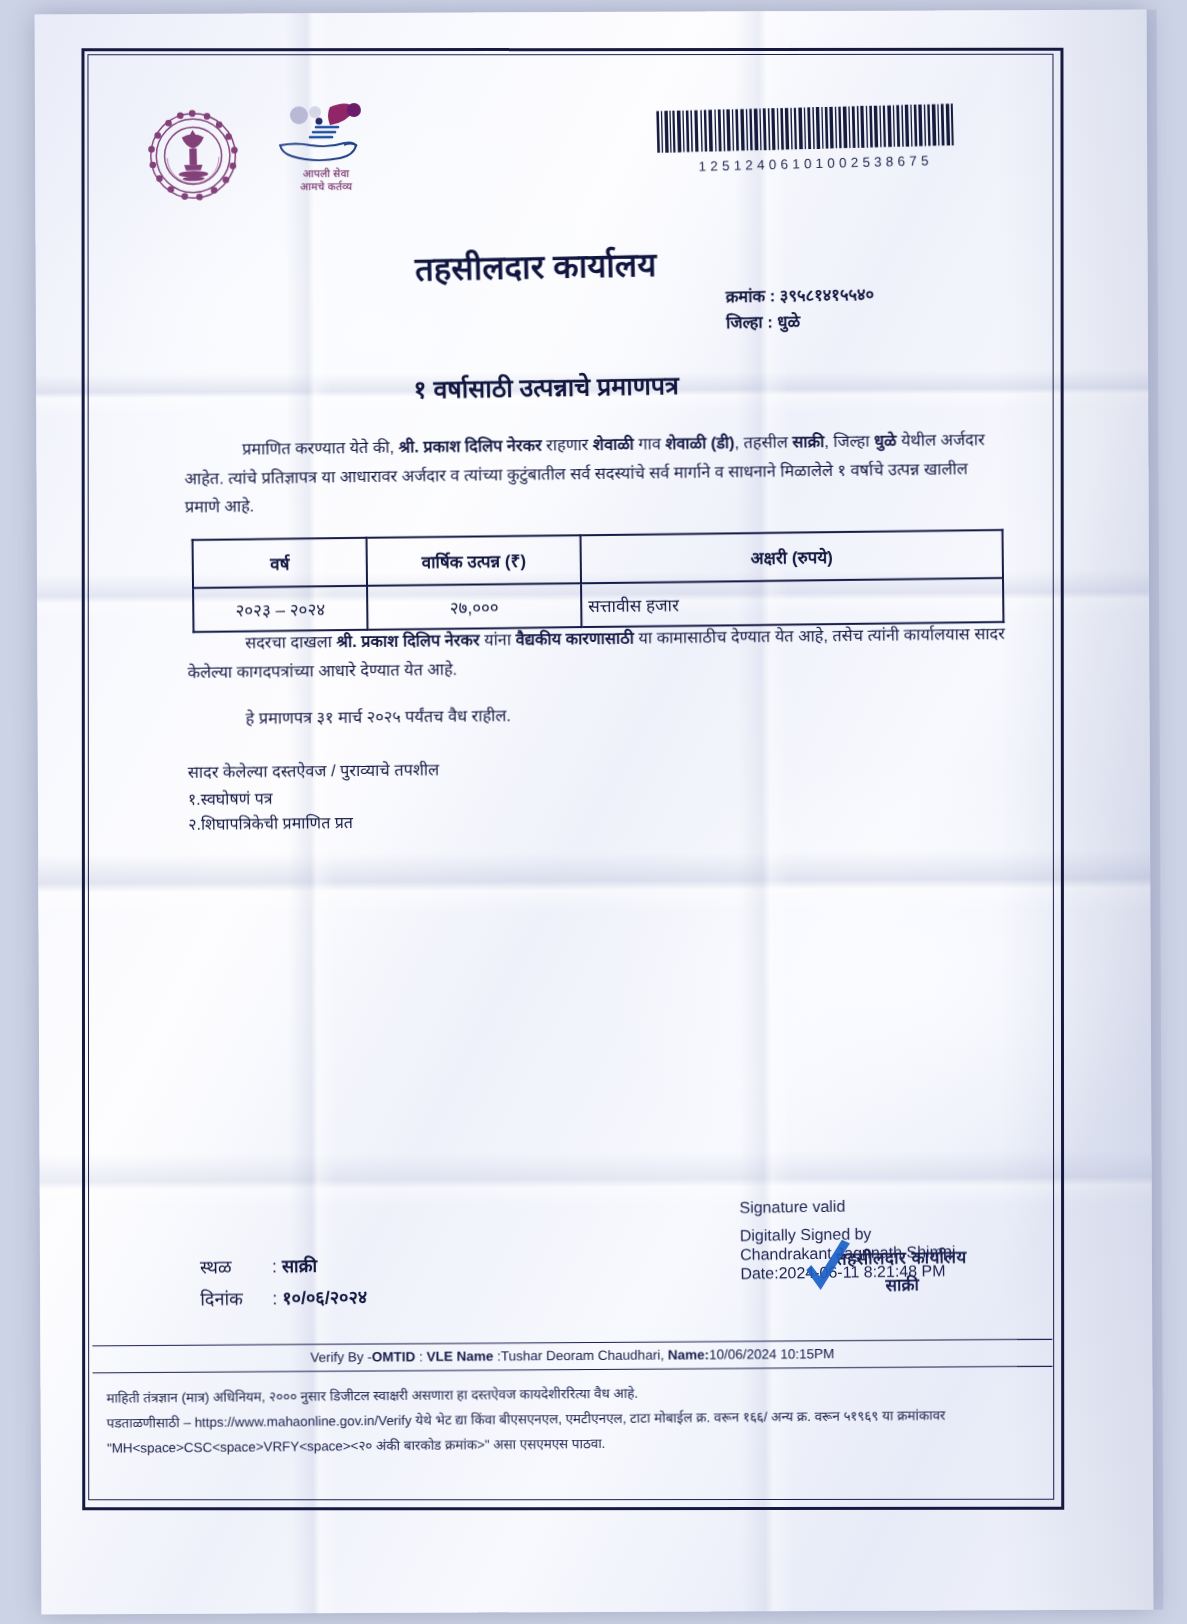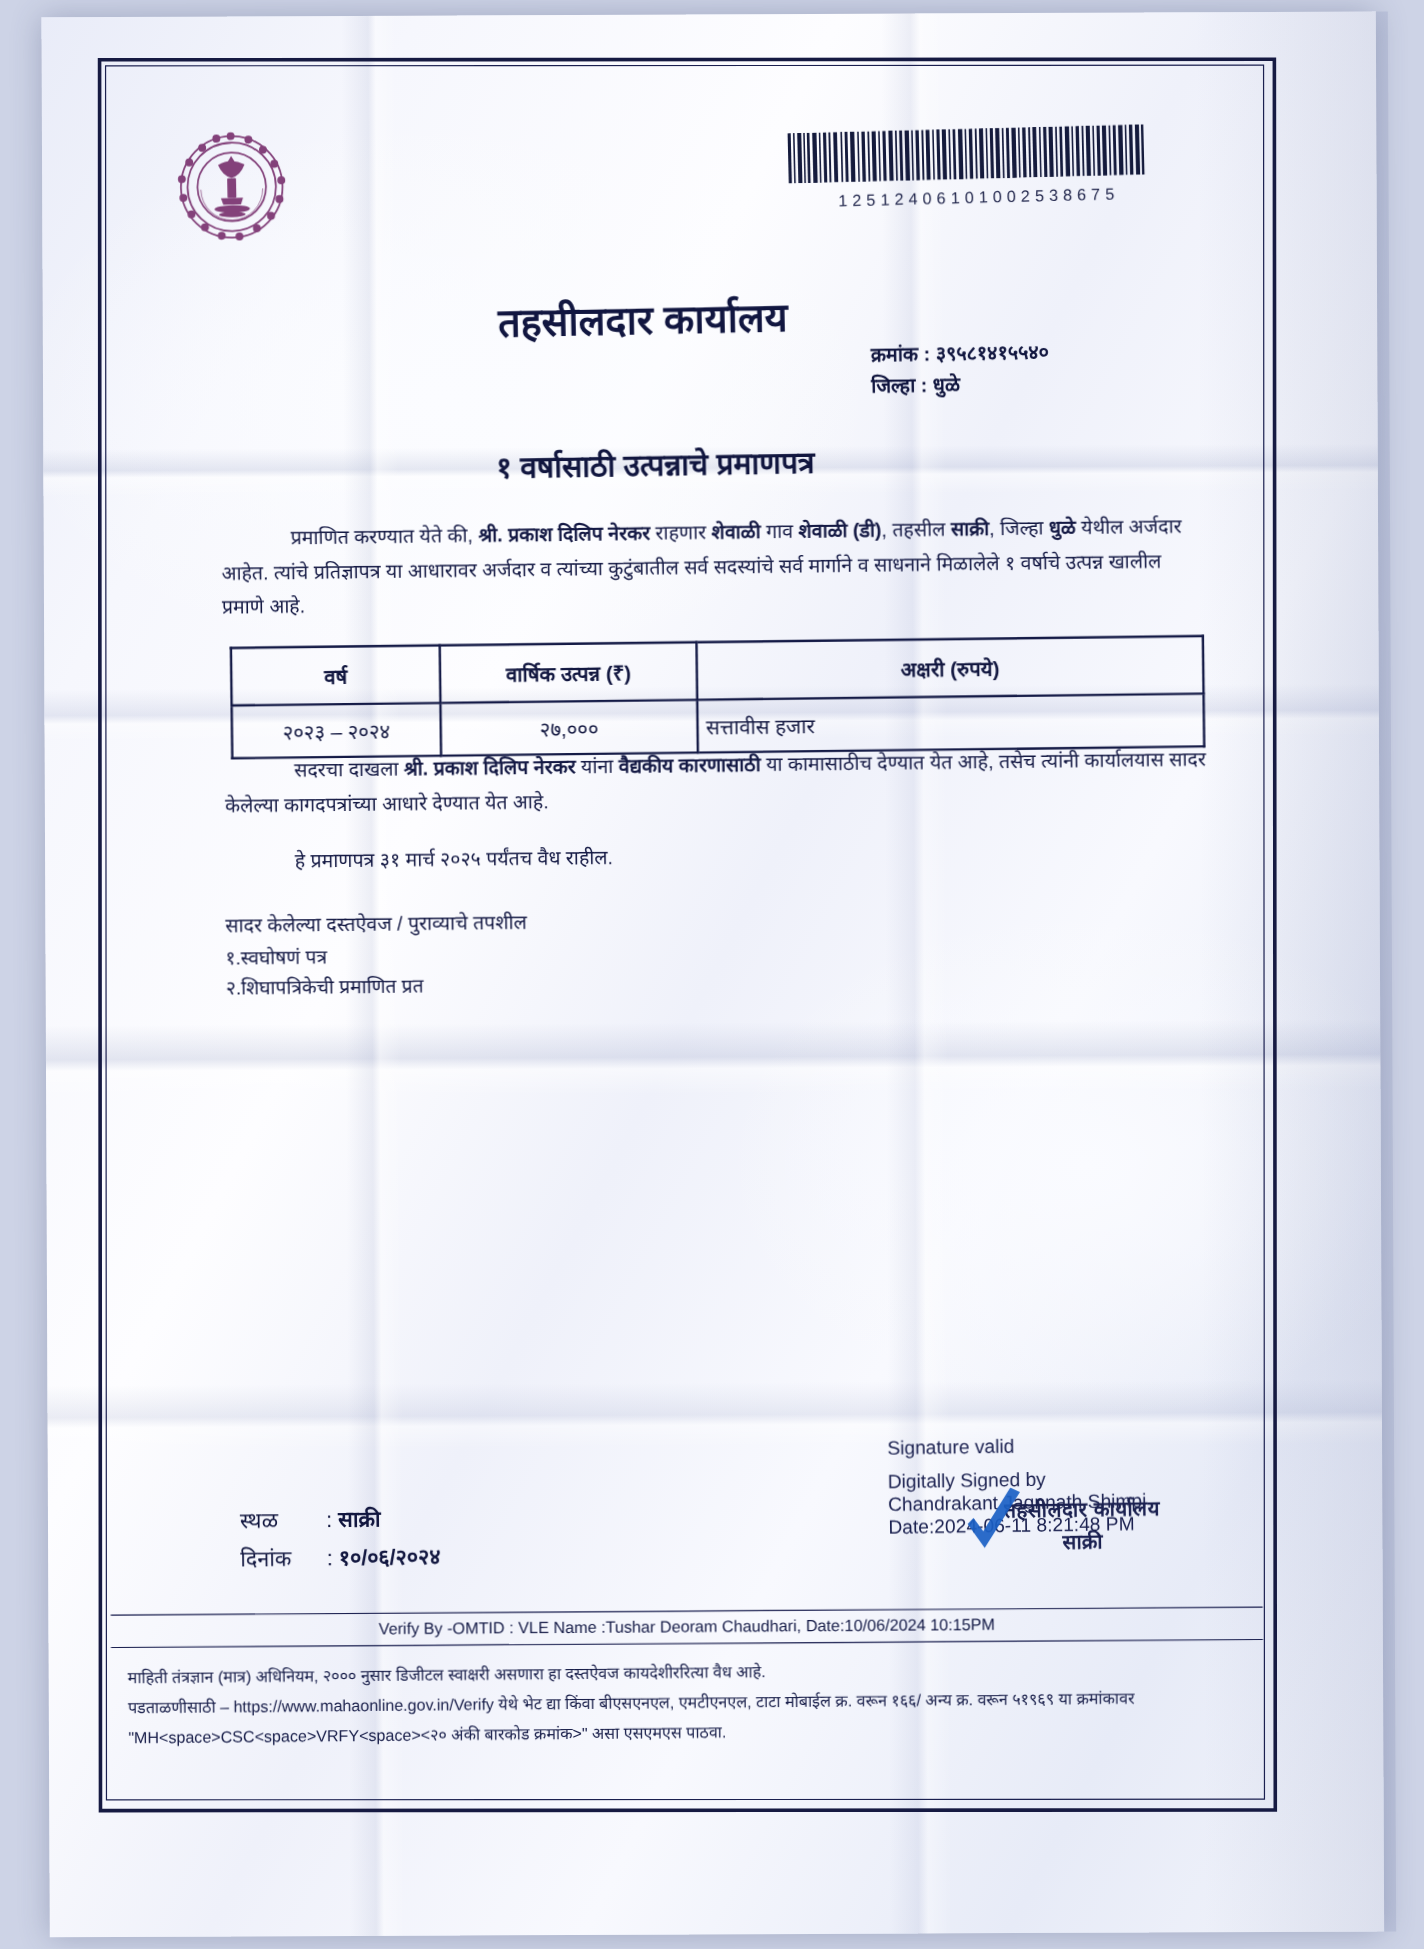--- a/index.html
+++ b/index.html
@@ -120,21 +120,21 @@
   #place-block .lbl{display:inline-block;width:72px;}
   #place-block .val{font-weight:bold;}
 
   
   #printed-bar{
     position:absolute;left:52px;top:1330px;width:960px;height:26px;
     border-top:1.6px solid #1b2050;border-bottom:1.6px solid #1b2050;
     text-align:center;transform:rotate(-0.15deg);
   }
   #printed-text{font-size:13.5px;line-height:26px;color:#141a46;}
-  #printed-text b{font-weight:normal;}
+  #printed-text b{font-weight:bold;}
 
   
   #footer{position:absolute;left:66px;top:1370px;width:1010px;font-size:13.4px;line-height:1.85;color:#161c48;transform:rotate(-0.3deg);}
   #footer div{white-space:normal;}
 
   .blur{filter:blur(.28px);}
 </style>
 </head>
 <body>
 
@@ -185,20 +185,40 @@
         <rect x="46" y="42" width="8" height="18" rx="1"></rect>
         <path d="M40 60 h20 l-2 6 h-16z"></path>
         <ellipse cx="50" cy="70" rx="16" ry="3.4"></ellipse>
         <ellipse cx="50" cy="75" rx="12" ry="2.4"></ellipse>
       </g>
       <g fill="none" stroke="#83417a" stroke-width=".8" opacity=".75">
         <path d="M22 52 a28 28 0 0 0 56 0"></path>
       </g>
     </svg>
 
+    <div id="mahaonline-logo">
+      <svg width="108" height="66" viewBox="0 0 108 66">
+        <circle cx="27" cy="14" r="9" fill="#b9b9d6"></circle>
+        <circle cx="43" cy="11" r="6" fill="#d6d6e6"></circle>
+        <circle cx="47" cy="20" r="3.5" fill="#2a2a6a"></circle>
+        <path d="M58 6 q18 -8 26 2 q-10 14 -26 16 q-4 -10 0 -18z" fill="#8e2667"></path>
+        <circle cx="82" cy="9" r="7" fill="#6a1c6a"></circle>
+        <g stroke="#1f4fa0" stroke-width="2.6" stroke-linecap="round">
+          <line x1="44" y1="26" x2="66" y2="26"></line>
+          <line x1="41" y1="31" x2="63" y2="31"></line>
+          <line x1="38" y1="36" x2="60" y2="36"></line>
+        </g>
+        <path d="M8 44 q16 -3 30 0 q18 3 34 -2 q8 -2 12 2 q-2 10 -16 13 q-26 5 -48 -2 q-10 -3 -12 -11z" fill="none" stroke="#1f3f86" stroke-width="1.9"></path>
+        <path d="M72 44 q8 -3 13 1" fill="none" stroke="#1f3f86" stroke-width="1.7"></path>
+      </svg>
+      <div class="lg-text">
+        <div>आपली सेवा</div>
+        <div>आमचे कर्तव्य</div>
+      </div>
+    </div>
 
     <div id="barcode-block">
       <svg id="barcode" viewBox="0 0 300 42" preserveAspectRatio="none">
         <g fill="#141a3c">
           <rect x="2" y="0" width="2.6" height="42"></rect>
             <rect x="6.5" y="0" width="1.3" height="42"></rect>
           <rect x="10" y="0" width="3.4" height="42"></rect>
             <rect x="15" y="0" width="1.3" height="42"></rect>
           <rect x="18" y="0" width="2.2" height="42"></rect>
             <rect x="22.5" y="0" width="3.6" height="42"></rect>
@@ -351,21 +371,21 @@
         <span class="lbl">स्थळ</span><span>:</span>
         <span class="val">साक्री</span>
       </div>
       <div>
         <span class="lbl">दिनांक</span><span>:</span>
         <span class="val">१०/०६/२०२४</span>
       </div>
     </div>
 
     <div id="printed-bar">
-      <span id="printed-text"><span>Verify By -</span><b>OMTID</b><span> : </span><b>VLE Name</b><span> :</span><span>Tushar Deoram Chaudhari</span>, <b>Date:</b><span>10/06/2024 10:15PM</span></span>
+      <span id="printed-text"><span>Verify By -</span><b>OMTID</b><span> : </span><b>VLE Name</b><span> :</span><span>Tushar Deoram Chaudhari</span>, <b>Name:</b><span>10/06/2024 10:15PM</span></span>
     </div>
 
     <div id="footer">
       <div>माहिती तंत्रज्ञान (मात्र) अधिनियम, २००० नुसार डिजीटल स्वाक्षरी असणारा हा दस्तऐवज कायदेशीररित्या वैध आहे.</div>
       <div>पडताळणीसाठी – https://www.mahaonline.gov.in/Verify येथे भेट द्या किंवा बीएसएनएल, एमटीएनएल, टाटा मोबाईल क्र. वरून १६६/ अन्य क्र. वरून ५१९६९ या क्रमांकावर</div>
       <div>"MH&lt;space&gt;CSC&lt;space&gt;VRFY&lt;space&gt;&lt;२० अंकी बारकोड क्रमांक&gt;" असा एसएमएस पाठवा.</div>
     </div>
 
   </div>
 </div>

